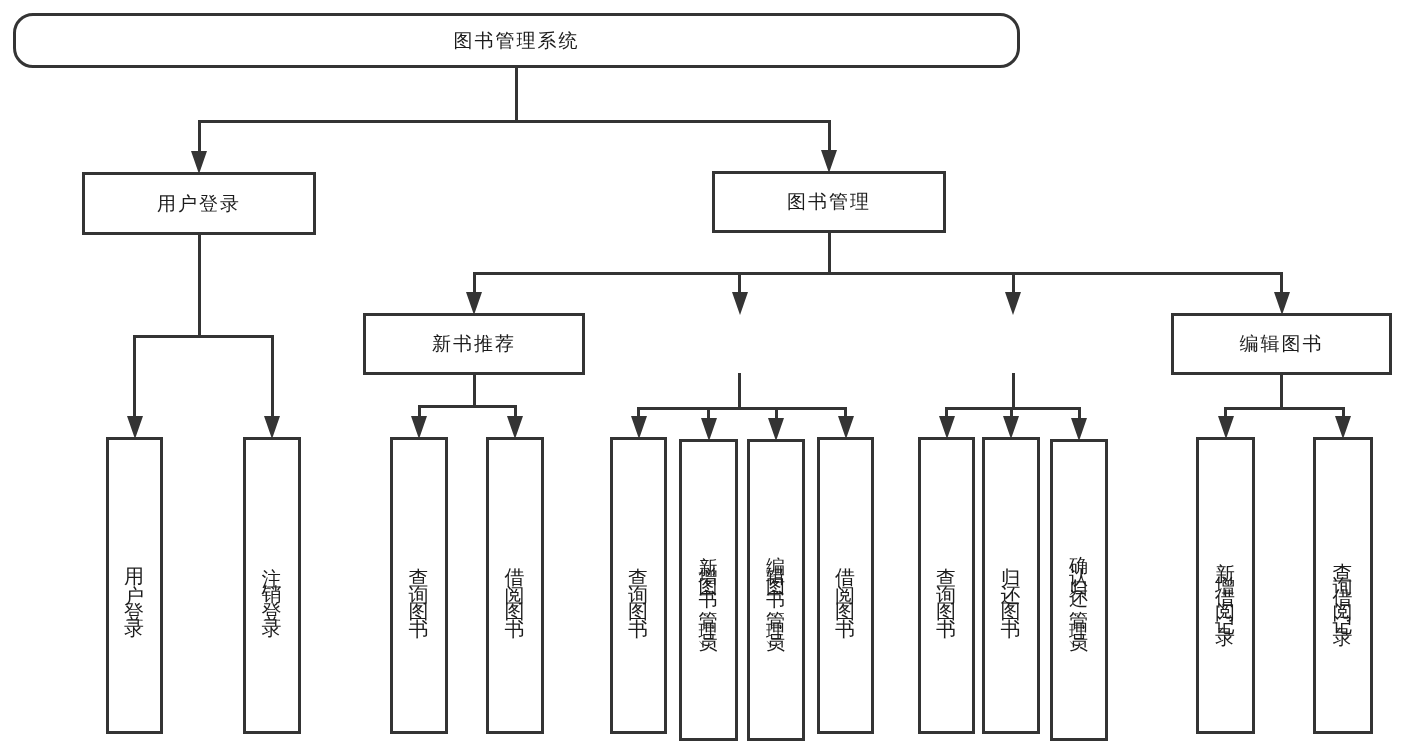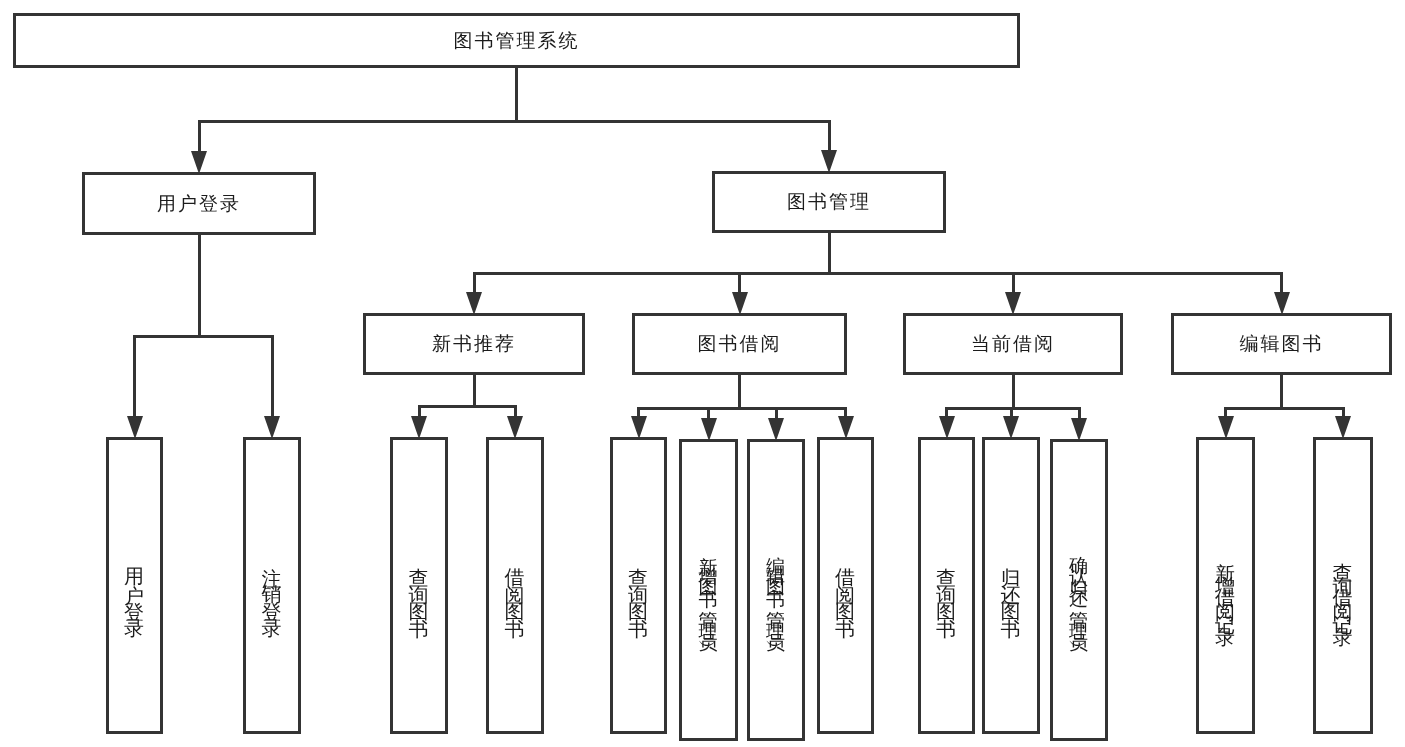--- a/index.html
+++ b/index.html
@@ -61,37 +61,31 @@
     letter-spacing: 1px;
     text-shadow: -1px -1px 0 rgba(255,255,255,0.9), 1px 1px 0 rgba(255,255,255,0.5);
     z-index: 10;
     white-space: nowrap;
   }
 </style>
 </head>
 <body>
 
 <div id="canvas">
-<div class="node" style="left: 13px; top: 13px; width: 1007px; height: 55px;">
+<div class="node" style="left: 13px; top: 13px; width: 1007px; height: 55px; border-radius: 20px;">
       <span class="label">图书管理系统</span>
     </div>
     <div class="node" style="left: 82px; top: 172px; width: 234px; height: 63px;">
       <span class="label">用户登录</span>
     </div>
     <div class="node" style="left: 712px; top: 171px; width: 234px; height: 62px; text-align: right;">
       <span class="label">图书管理</span>
     </div>
     <div class="node" style="left: 363px; top: 313px; width: 222px; height: 62px;">
       <span class="label">新书推荐</span>
-    </div>
-    <div class="node" style="left: 632px; top: 313px; width: 215px; height: 62px;">
-      <span class="label">图书借阅</span>
-    </div>
-    <div class="node" style="left: 903px; top: 313px; width: 220px; height: 62px;">
-      <span class="label">当前借阅</span>
     </div>
     <div class="node" style="left: 1171px; top: 313px; width: 221px; height: 62px;">
       <span class="label">编辑图书</span>
     </div>
     <div class="node leaf" style="left: 106px; top: 437px; width: 57px; height: 297px;">
       <span class="label">用户登录</span>
     </div>
     <div class="node leaf" style="left: 243px; top: 437px; width: 58px; height: 297px;">
       <span class="label">注销登录</span>
     </div>

